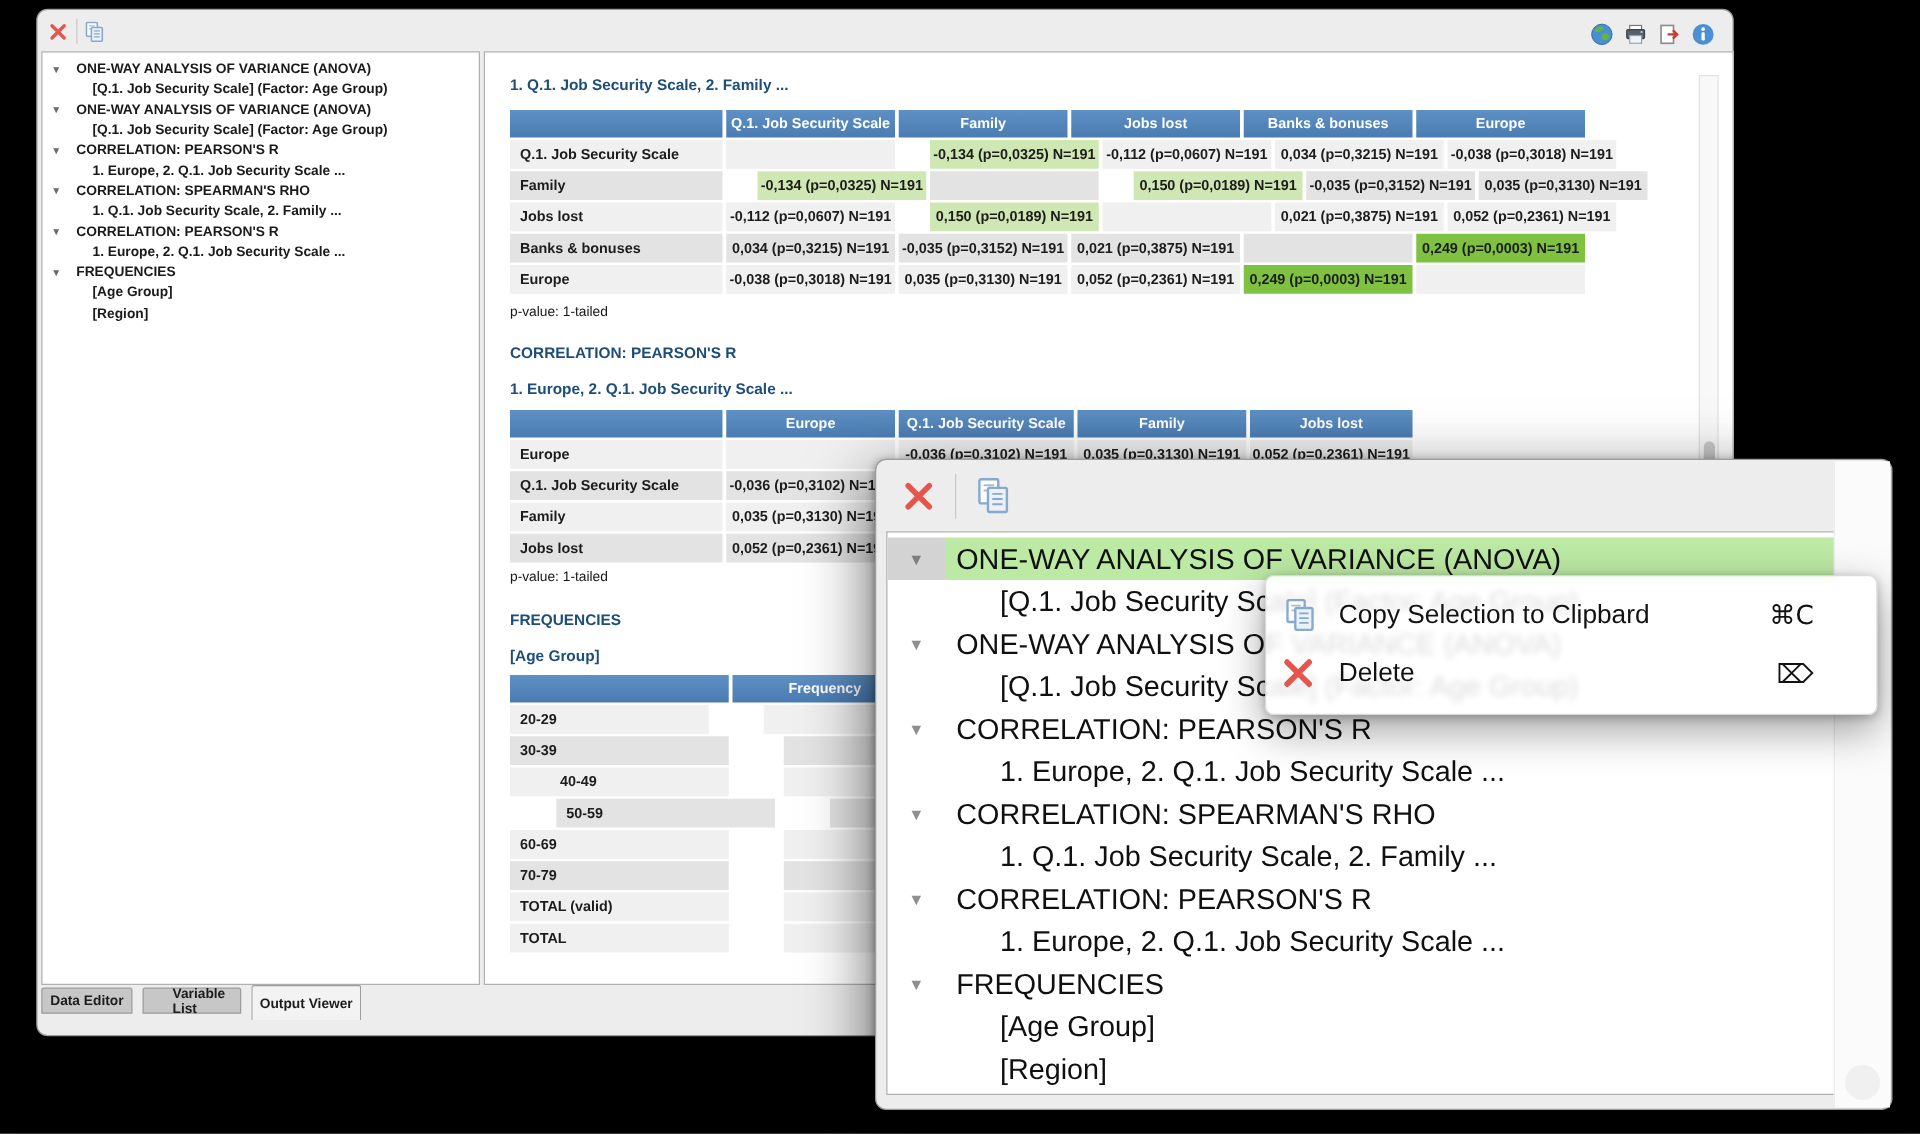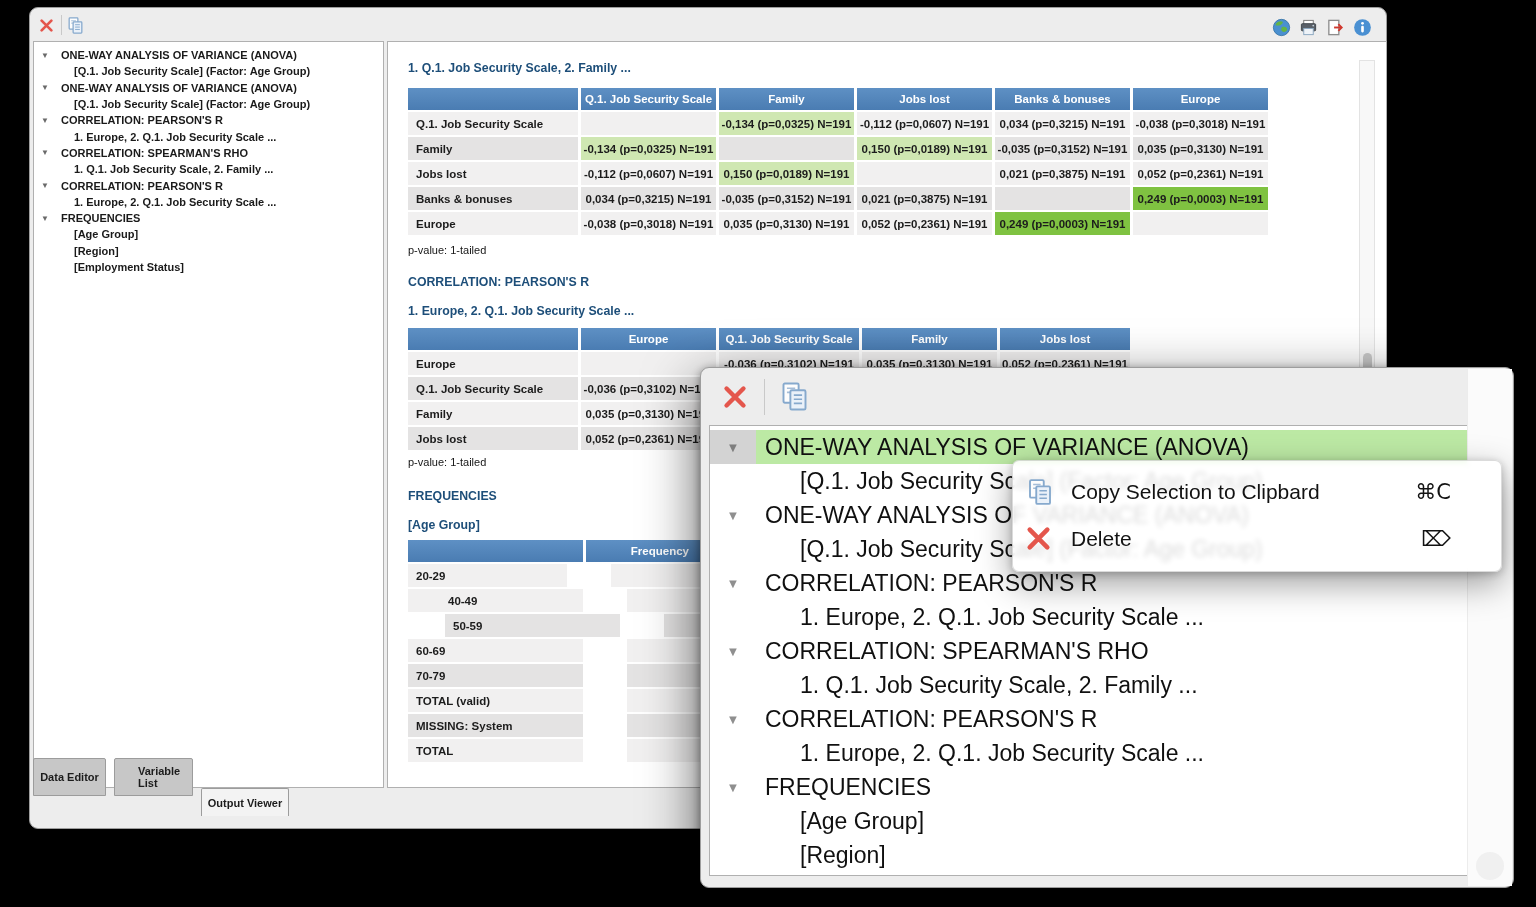--- a/index.html
+++ b/index.html
@@ -65,35 +65,35 @@
      background:linear-gradient(180deg,#5e90c4 0%,#4a7cb2 100%);
      color:#fff;font-size:11.5px;font-weight:700;display:flex;align-items:center;justify-content:center;}
   .hcell:last-child{margin-right:0;}
   .brow{display:flex;margin-bottom:2px;}
   .cell{height:23px;margin-right:3px;box-sizing:border-box;flex:none;background:#f1f0f0;
      font-size:11.5px;font-weight:700;color:#1c1c1c;display:flex;align-items:center;justify-content:center;
      white-space:nowrap;overflow:hidden;}
   .cell:last-child{margin-right:0;}
   .brow.alt .cell{background:#e4e3e3;}
   .cell.lab{justify-content:flex-start;padding-left:8px;}
-  .cell.hl1{background:#cfe7b2 !important;}
+  .cell.hl1{background:#cfe7b2 !important;margin-left:25px;}
   .cell.hl2{background:#7fc241 !important;}
   .freq .hcell{justify-content:flex-end;padding-right:14px;}
   .freq .hcell:first-child{justify-content:center;padding-right:0;}
   .freq .cell.val{justify-content:flex-end;padding-right:14px;margin-left:41px;}
 
   .mw-scroll{position:absolute;top:18px;bottom:5px;right:11px;width:16px;background:#f8f8f8;
      border:1px solid #e3e3e3;box-sizing:border-box;z-index:2;}
   .mw-scroll .thumb{position:absolute;left:2.5px;top:292px;width:9px;height:120px;border-radius:5px;background:#c9c9c9;}
 
   
   .tab{position:absolute;box-sizing:border-box;border:1px solid #9c9c9c;background:#c7c7c7;
      font-size:11px;font-weight:700;color:#1c1c1c;display:flex;align-items:center;justify-content:center;
      border-radius:2px 2px 0 0;}
-  .tab{top:750px;height:38px;}
+  .tab{top:782px;height:21px;}
   .tab.active{top:780px;height:28px;background:#f3f3f3;border-bottom:none;z-index:5;}
   #tab-0{left:3px;width:73px;}
   #tab-1{left:84px;width:79px;padding-left:23px;}
   #tab-2{left:171px;width:88px;}
 
   
   #context-menu{position:absolute;left:1012px;top:460px;width:490px;z-index:40;
      background:rgba(255,255,255,.85);backdrop-filter:blur(2.5px);-webkit-backdrop-filter:blur(2.5px);
      border:1px solid rgba(0,0,0,.14);border-radius:7px;padding:7px 0 9px 0;
      box-shadow:0 12px 34px rgba(0,0,0,.38),0 2px 8px rgba(0,0,0,.22);box-sizing:border-box;}
@@ -201,24 +201,20 @@
         <span class="gut">▼</span>
         <span class="tlabel">FREQUENCIES</span>
       </div>
       <div class="trow child">
         <span class="gut"></span>
         <span class="tlabel">[Age Group]</span>
       </div>
       <div class="trow child">
         <span class="gut"></span>
         <span class="tlabel">[Region]</span>
-      </div>
-      <div class="trow child">
-        <span class="gut"></span>
-        <span class="tlabel">[Employment Status]</span>
       </div>
     </div>
 
   <div class="panel" id="content-panel" style="position:absolute;">
     <div class="doc-el tbl-title" id="t1-title">1. Q.1. Job Security Scale, 2. Family ...</div>
     <div class="doc-el" id="t1-table">
         <div class="hrow">
           <div class="hcell" style="width: 170px;"></div>
           <div class="hcell" style="width: 135px;">Q.1. Job Security Scale</div>
           <div class="hcell" style="width: 135px;">Family</div>
@@ -316,20 +312,25 @@
         <div class="hrow">
           <div class="hcell" style="width: 175px;"></div>
           <div class="hcell" style="width: 117px;">Frequency</div>
           <div class="hcell" style="width: 45px;"></div>
         </div>
         <div class="brow">
           <div class="cell lab" style="width: 159px;">20-29</div>
           <div class="cell val" style="width: 117px;">24</div>
           <div class="cell val" style="width: 45px;"></div>
         </div>
+        <div class="brow alt">
+          <div class="cell lab" style="width: 175px;">30-39</div>
+          <div class="cell val" style="width: 117px;">38</div>
+          <div class="cell val" style="width: 45px;"></div>
+        </div>
         <div class="brow">
           <div class="cell lab" style="width: 175px; padding-left: 40px;">40-49</div>
           <div class="cell val" style="width: 117px;">51</div>
           <div class="cell val" style="width: 45px;"></div>
         </div>
         <div class="brow alt">
           <div class="cell lab" style="width: 175px; margin-left: 37px;">50-59</div>
           <div class="cell val" style="width: 117px;">19</div>
           <div class="cell val" style="width: 45px;"></div>
         </div>
@@ -339,25 +340,20 @@
           <div class="cell val" style="width: 45px;"></div>
         </div>
         <div class="brow alt">
           <div class="cell lab" style="width: 175px;">70-79</div>
           <div class="cell val" style="width: 117px;">1</div>
           <div class="cell val" style="width: 45px;"></div>
         </div>
         <div class="brow">
           <div class="cell lab" style="width: 175px;">TOTAL (valid)</div>
           <div class="cell val" style="width: 117px;">191</div>
-          <div class="cell val" style="width: 45px;"></div>
-        </div>
-        <div class="brow alt">
-          <div class="cell lab" style="width: 175px;">MISSING: System</div>
-          <div class="cell val" style="width: 117px;">0</div>
           <div class="cell val" style="width: 45px;"></div>
         </div>
         <div class="brow">
           <div class="cell lab" style="width: 175px;">TOTAL</div>
           <div class="cell val" style="width: 117px;">191</div>
           <div class="cell val" style="width: 45px;"></div>
         </div>
       </div>
 
     <div class="mw-scroll">

